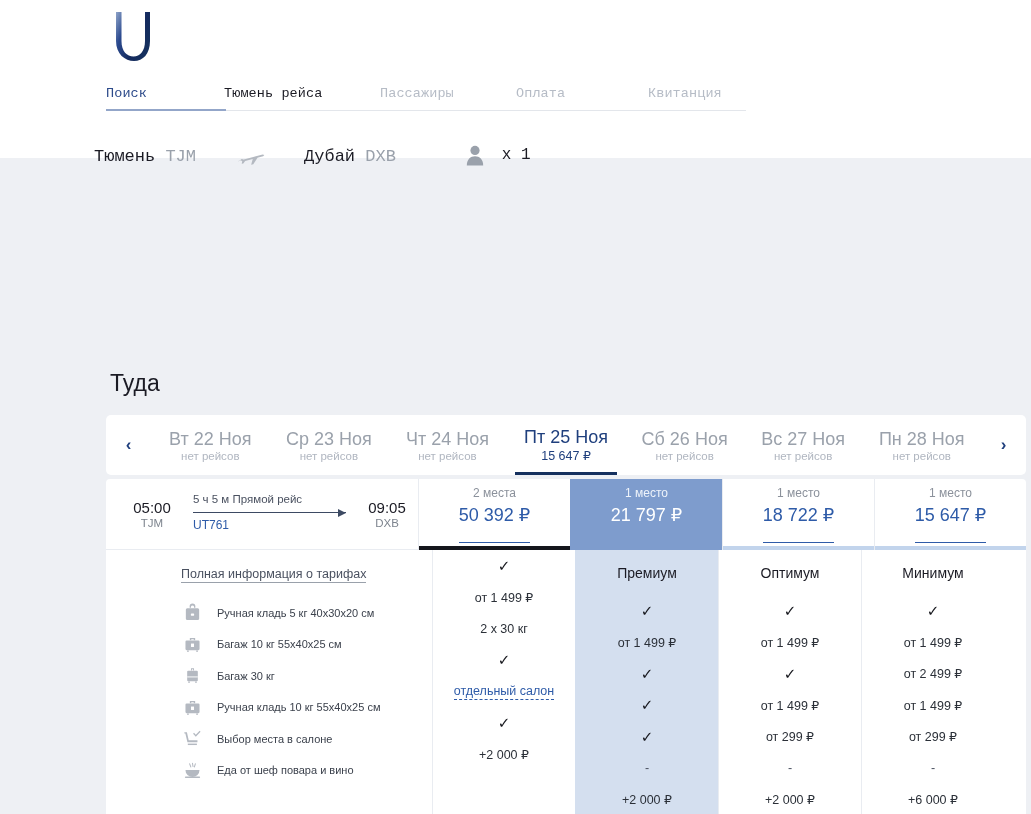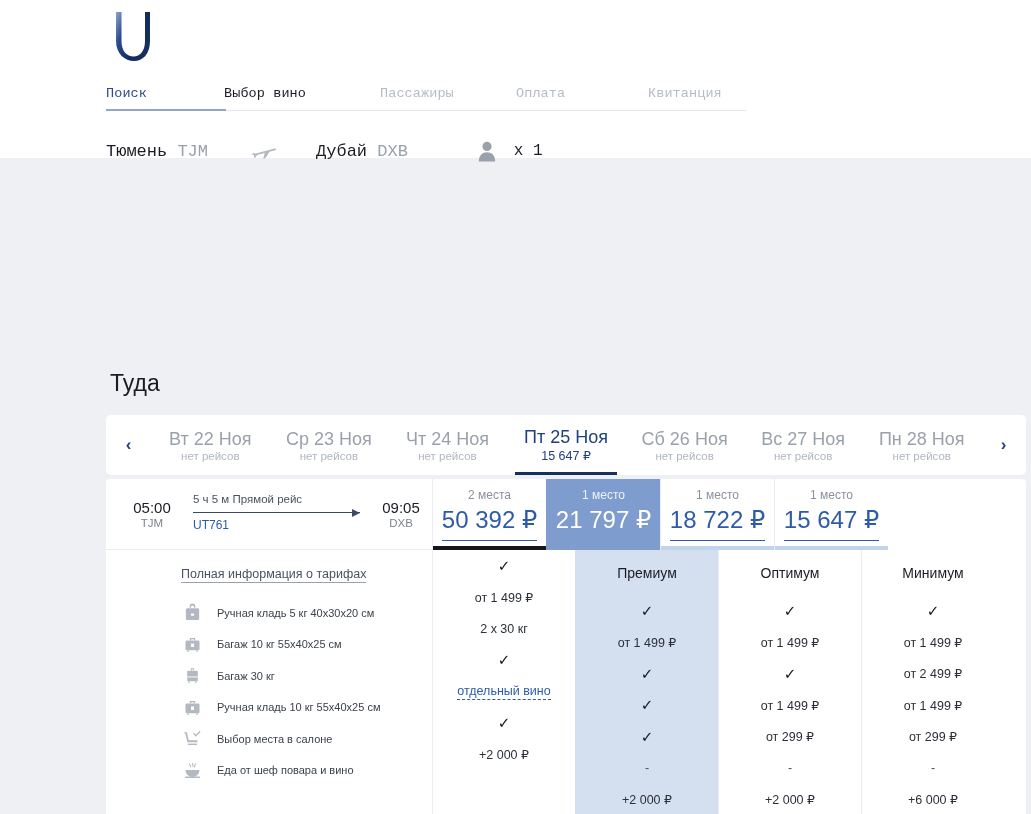--- a/index.html
+++ b/index.html
@@ -49,23 +49,23 @@
   }
   .nav-rule-active {
     position: absolute;
     left: 106px; top: 109px;
     width: 120px; height: 2px;
     background: #93a6c9;
   }
 
   .route {
     position: absolute;
-    left: 106px; top: 136px;
-    display: flex;
-    align-items: center;
+    left: 94px; top: 136px;
+    display: flex;
+    align-items: flex-end;
     height: 30px;
     gap: 24px;
   }
   .route-city {
     font-size: 17px;
     color: #1b1b24;
     white-space: nowrap;
   }
   .route-city .code { color: #9aa1ab; }
   .plane-icon {
@@ -203,39 +203,39 @@
   }
   .fi-no {
     position: absolute;
     top: 29px; left: 0;
     font-size: 12px;
     color: #2e5ba8;
   }
 
   .fare-heads { display: flex; flex: 1; }
   .fare-head {
-    width: 114px;
+    width: 152px;
     display: flex;
     flex-direction: column;
     align-items: center;
     justify-content: center;
     position: relative;
     border-left: 1px solid #e9ecf1;
     cursor: pointer;
   }
   .fare-head .seats {
     font-size: 12px;
     color: #8b919b;
     margin-bottom: 4px;
   }
   .fare-head .price {
-    font-size: 24px;
+    font-size: 18px;
     color: #2e5ba8;
     border-bottom: 1px solid #2e5ba8;
-    padding-bottom: 6px;
+    padding-bottom: 16px;
     white-space: nowrap;
   }
   .fare-head::after {
     content: "";
     position: absolute;
     left: 0; right: 0; bottom: 0;
     height: 4px;
   }
   .fare-head.rule-dark::after { background: #15161c; }
   .fare-head.rule-light::after { background: #c2d4ec; }
@@ -333,21 +333,21 @@
           <stop offset="70%" stop-color="#142a5e"></stop>
           <stop offset="100%" stop-color="#15305e"></stop>
         </linearGradient>
       </defs>
       <path d="M10 4 L10 33 C10 46 19 53 28 53 C37 53 44 46 44 33 L44 4 L39 4 L39 33 C39 43 34 48.5 27.5 48.5 C21 48.5 15.5 43.5 15.5 33 L15.5 4 Z" fill="url(#ugrad)"></path>
     </svg>
   </div>
 
   <div class="nav-tabs">
     <div class="nav-tab t0">Поиск</div>
-    <div class="nav-tab t1">Выбор вино</div>
+    <div class="nav-tab t1">Тюмень рейса</div>
     <div class="nav-tab t2">Пассажиры</div>
     <div class="nav-tab t3">Оплата</div>
     <div class="nav-tab t4">Квитанция</div>
   </div>
   <div class="nav-rule"></div>
   <div class="nav-rule-active"></div>
 
   <div class="route">
     <div class="route-city">
       <span>Тюмень</span>
@@ -532,21 +532,21 @@
       </div>
 
       <div class="fare-cols">
 
         <div class="fare-col">
           <div class="cell check">✓</div>
           <div class="cell">от 1 499 ₽</div>
           <div class="cell">2 x 30 кг</div>
           <div class="cell check">✓</div>
           <div class="cell salon">
-              <span>отдельный вино</span>
+              <span>отдельный салон</span>
             </div>
           <div class="cell check">✓</div>
           <div class="cell">+2 000 ₽</div>
 
         </div>
 
         <div class="fare-col selected">
           <div class="fare-name">Премиум</div>
           <div class="cell check">✓</div>
           <div class="cell">от 1 499 ₽</div>

